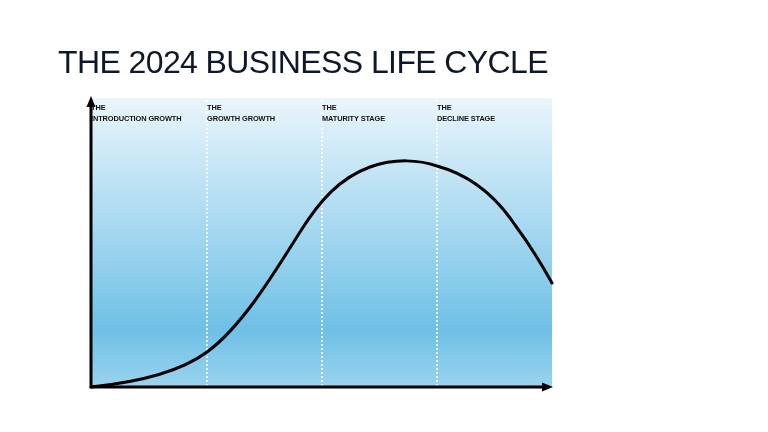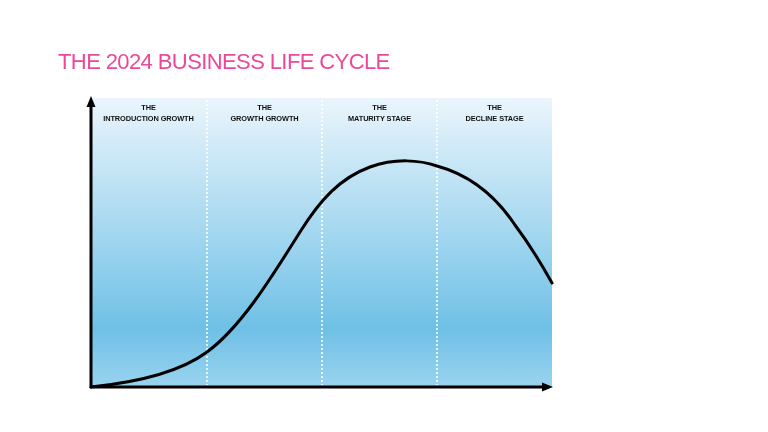--- a/index.html
+++ b/index.html
@@ -11,39 +11,39 @@
       width: 768px;
       height: 432px;
       position: relative;
       overflow: hidden;
       font-family: "Liberation Sans", "DejaVu Sans", sans-serif;
     }
     .title {
       position: absolute;
       left: 58px;
       top: 44px;
-      font-size: 22px;
+      font-size: 32px;
       font-weight: 400;
-      color: #ec4899;
+      color: #0f172a;
       letter-spacing: -0.6px;
       white-space: nowrap;
       line-height: 36px;
     }
     .chart {
       position: absolute;
       left: 0;
       top: 0;
       width: 768px;
       height: 432px;
     }
     .stage-label {
       position: absolute;
       top: 102px;
       width: 115px;
-      text-align: center;
+      text-align: left;
       font-size: 7.4px;
       font-weight: 700;
       color: #111111;
       line-height: 11px;
       letter-spacing: -0.1px;
       white-space: nowrap;
     }
     .stage-label span { display: block; }
   </style>
 </head>

